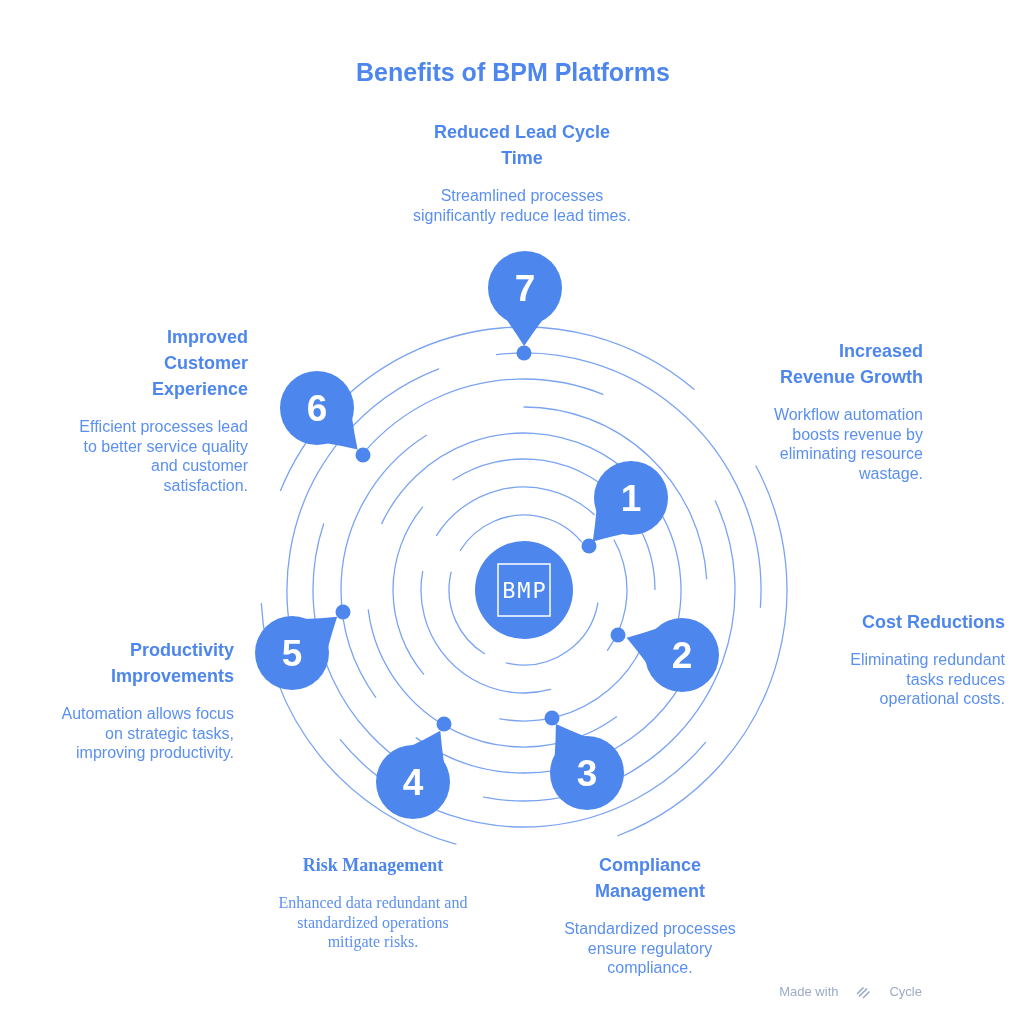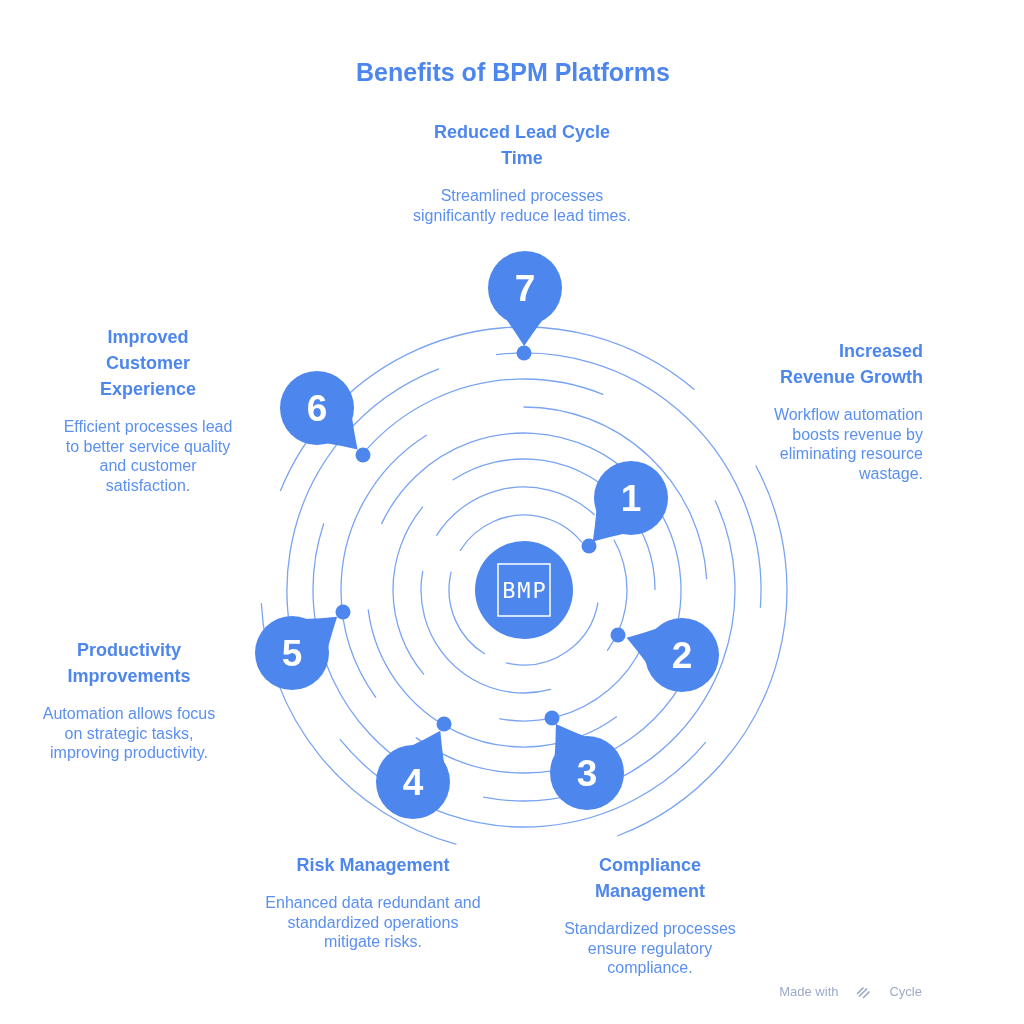--- a/index.html
+++ b/index.html
@@ -15,26 +15,26 @@
   }
   .benefit{position:absolute;}
   .benefit .b-title{
     font-size:18px;font-weight:700;color:#4d86ec;line-height:26px;white-space:pre-line;
   }
   .benefit .b-desc{
     font-size:16px;color:#5b90f0;line-height:19.5px;white-space:pre-line;margin-top:15px;
   }
   .align-c{text-align:center;}
   .align-l{text-align:right;}
-  .align-r{text-align:center;}
+  .align-r{text-align:right;}
   #block-7{left:372px;top:119px;width:300px;}
   #block-1{left:723px;top:338px;width:200px;}
   #block-2{left:790px;top:609px;width:215px;}
   #block-3{left:530px;top:852px;width:240px;}
-  #block-4{left:253px;top:852px;width:240px;}
+  #block-4{left:253px;top:852px;width:240px;font-family:Liberation Serif, serif;}
   #block-5{left:24px; top:597px;width:210px;margin-top:40px;}
   #block-6{left:48px; top:324px;width:200px;}
   .watermark{
     position:absolute;right:30px;top:984px;display:flex;align-items:center;gap:18px;
     font-size:13px;color:#9dabc7;cursor:pointer;
   }
   .bubble-num{
     font-family:"Liberation Sans",sans-serif;font-size:37px;font-weight:700;fill:#ffffff;
   }
   .center-label{
@@ -120,20 +120,26 @@
 
   <div class="benefit align-l" id="block-1">
     <div class="b-title">Increased
 Revenue Growth</div>
     <div class="b-desc">Workflow automation
 boosts revenue by
 eliminating resource
 wastage.</div>
   </div>
 
+  <div class="benefit align-l" id="block-2">
+    <div class="b-title">Cost Reductions</div>
+    <div class="b-desc">Eliminating redundant
+tasks reduces
+operational costs.</div>
+  </div>
 
   <div class="benefit align-c" id="block-3">
     <div class="b-title">Compliance
 Management</div>
     <div class="b-desc">Standardized processes
 ensure regulatory
 compliance.</div>
   </div>
 
   <div class="benefit align-c" id="block-4">

